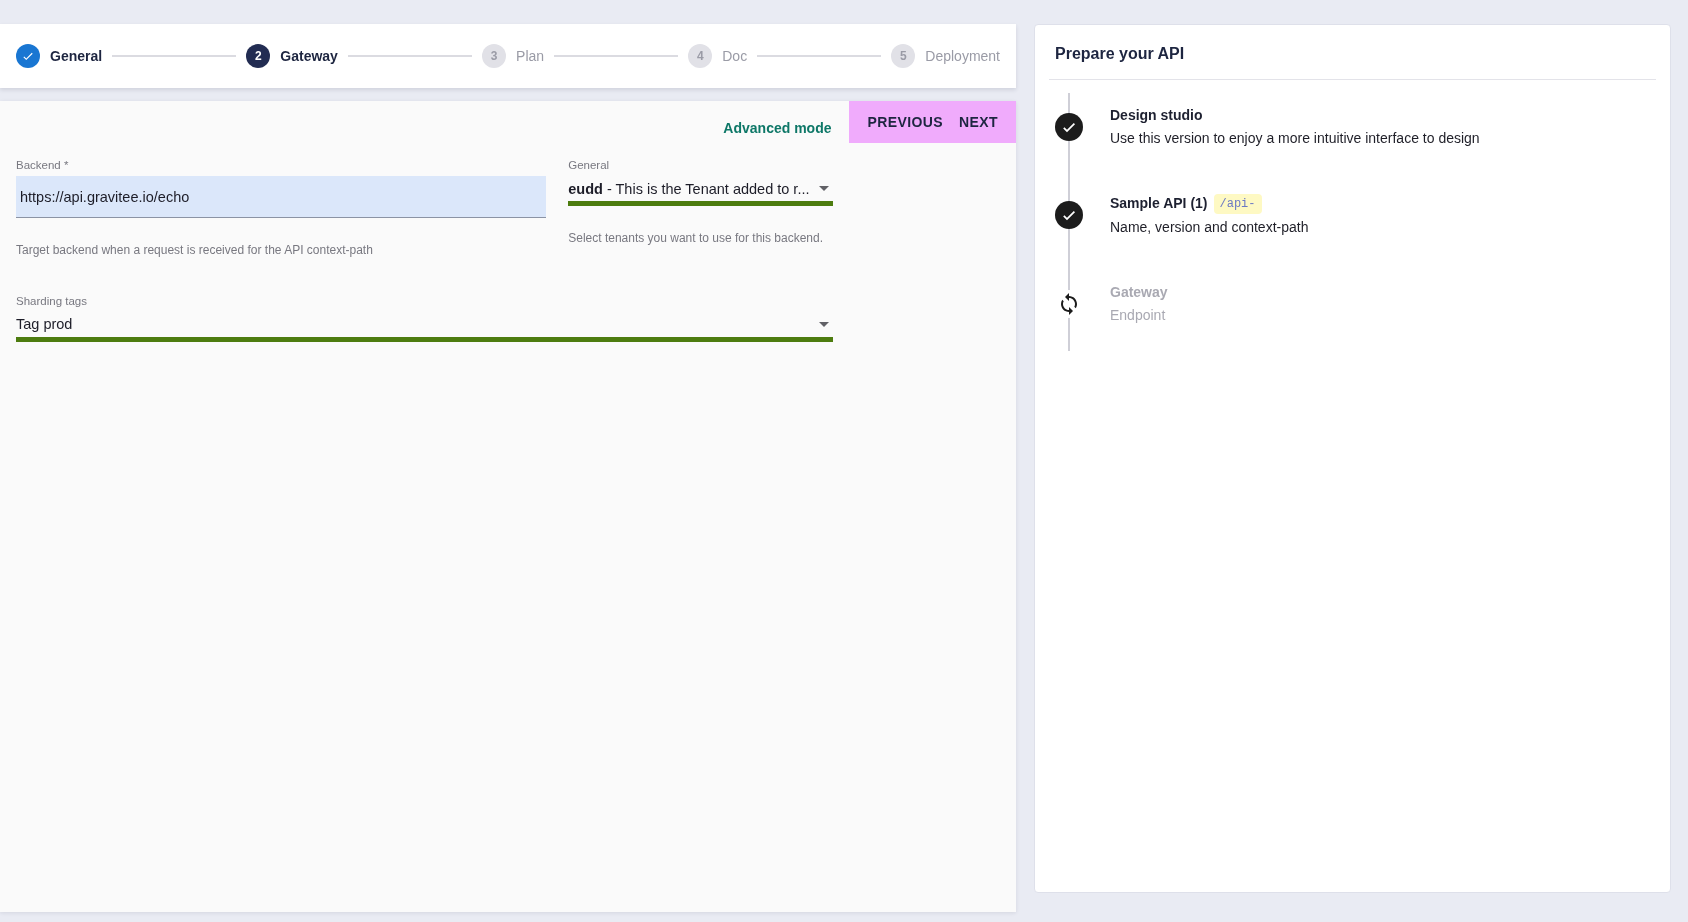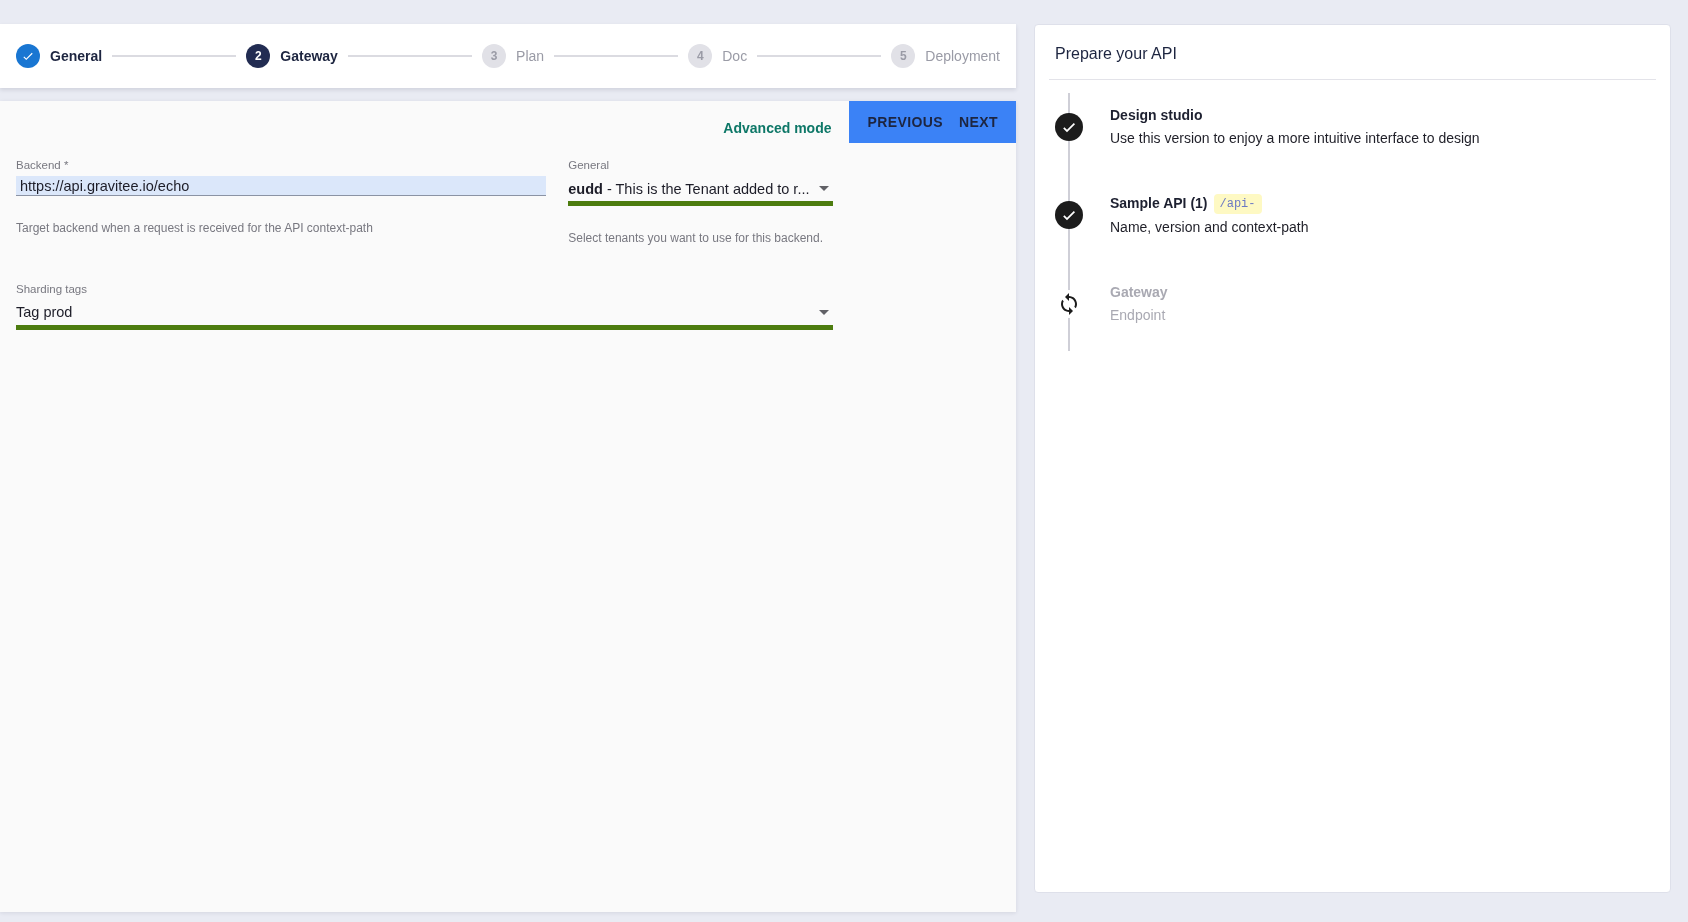--- a/index.html
+++ b/index.html
@@ -24,43 +24,43 @@
   .form-card { margin-top:13px; flex:1 1 auto; background:#fafafa; box-shadow:0 1px 4px rgba(25,30,60,.10);
                display:flex; flex-direction:row; }
   .form-body { flex:1 1 auto; padding:18px 16px 0 16px; }
   .advanced-row { text-align:right; padding-right:2px; }
   .advanced-link { color:#0d7767; font-size:14px; font-weight:bold; text-decoration:none; cursor:pointer; }
 
   .fields-row { display:flex; margin-top:22px; }
   .field-backend { flex:1 1 auto; margin-right:22px; }
   .field-tenants { flex:0 0 245px; }
   .fld-label { font-size:11.5px; color:#787880; display:block; }
-  .backend-input { display:block; width:100%; margin-top:5px; height:20px; background:#dbe7fa;
+  .backend-input { display:block; width:100%; margin-top:5px; height:42px; background:#dbe7fa;
                    border:none; border-bottom:1px solid #8b93a4; font-size:14.5px; color:#1d1d28;
                    padding:0 4px; font-family:"Liberation Sans", sans-serif; outline:none; }
   .helper { font-size:12px; color:#787880; margin-top:24px; line-height:1.4; }
 
   .select { position:relative; margin-top:5px; height:30px; border-bottom:5px solid #4d7c0f;
             display:flex; align-items:center; cursor:pointer; }
   .select-text { font-size:14.5px; color:#1d1d28; white-space:nowrap; overflow:hidden; flex:1 1 auto; }
   .select-text b { font-weight:bold; }
   .dd-arrow { width:0; height:0; border-left:5px solid transparent; border-right:5px solid transparent;
               border-top:5px solid #616166; margin:0 4px 0 10px; flex:0 0 auto; }
 
   .field-sharding { margin-top:36px; }
 
-  .form-footer { flex:0 0 auto; height:42px; background:#3b82f6; display:flex; align-items:center;
+  .form-footer { flex:0 0 auto; height:42px; background:#f0abfc; display:flex; align-items:center;
                  justify-content:flex-start; padding:0 10px; }
   .nav-btn { background:none; border:none; font-family:"Liberation Sans", sans-serif; font-size:14px;
              font-weight:bold; letter-spacing:.4px; color:#1d2540; padding:8px 8px; cursor:pointer; }
 
   
   .side-card { position:absolute; left:1034px; right:17px; top:24px; bottom:29px; background:#fff;
                border:1px solid #dee0ea; border-radius:4px; }
-  .panel-title { font-size:16px; font-weight:normal; color:#1d2540; margin:20px 14px 16px 20px; }
+  .panel-title { font-size:16px; font-weight:bold; color:#1d2540; margin:20px 14px 16px 20px; }
   .panel-divider { height:1px; background:#e3e3e9; margin:0 14px; }
   .timeline { position:relative; margin:26px 20px 0 20px; }
   .tl-line { position:absolute; left:13px; top:-13px; width:1.5px; height:258px; background:#cfcfd7; }
   .tl-item { position:relative; padding-left:55px; margin-bottom:46px; min-height:40px; }
   .tl-icon { position:absolute; left:0; top:50%; transform:translateY(-50%); width:28px; height:28px;
              border-radius:50%; background:#fff; display:flex; align-items:center; justify-content:center; }
   .tl-icon.check-bg { background:#1c1c1c; }
   .tl-title { font-size:14px; font-weight:bold; color:#1d2030; line-height:1.35; }
   .tl-desc  { font-size:14px; color:#1f1f28; line-height:1.35; margin-top:4px; }
   .tl-item.pending .tl-title { color:#a9a9b2; }

